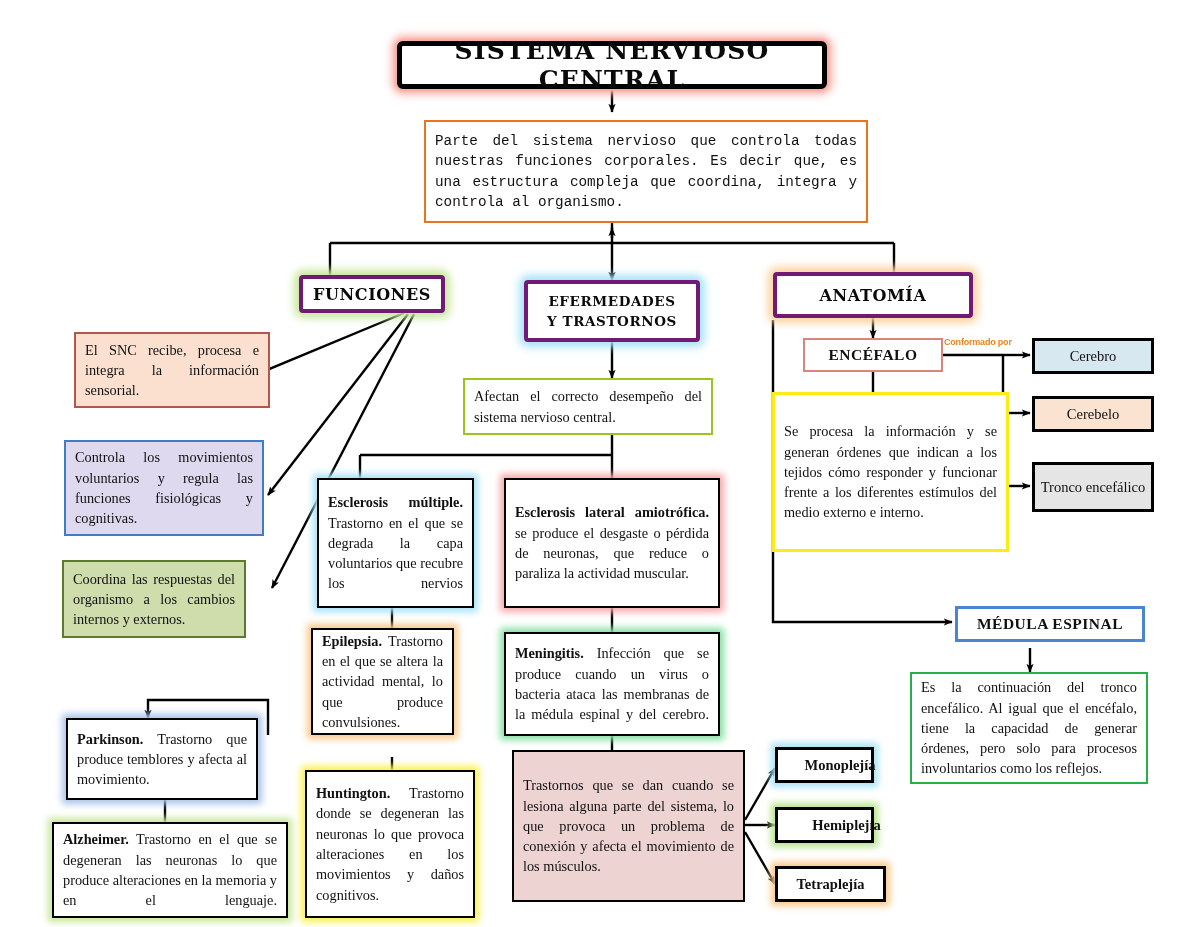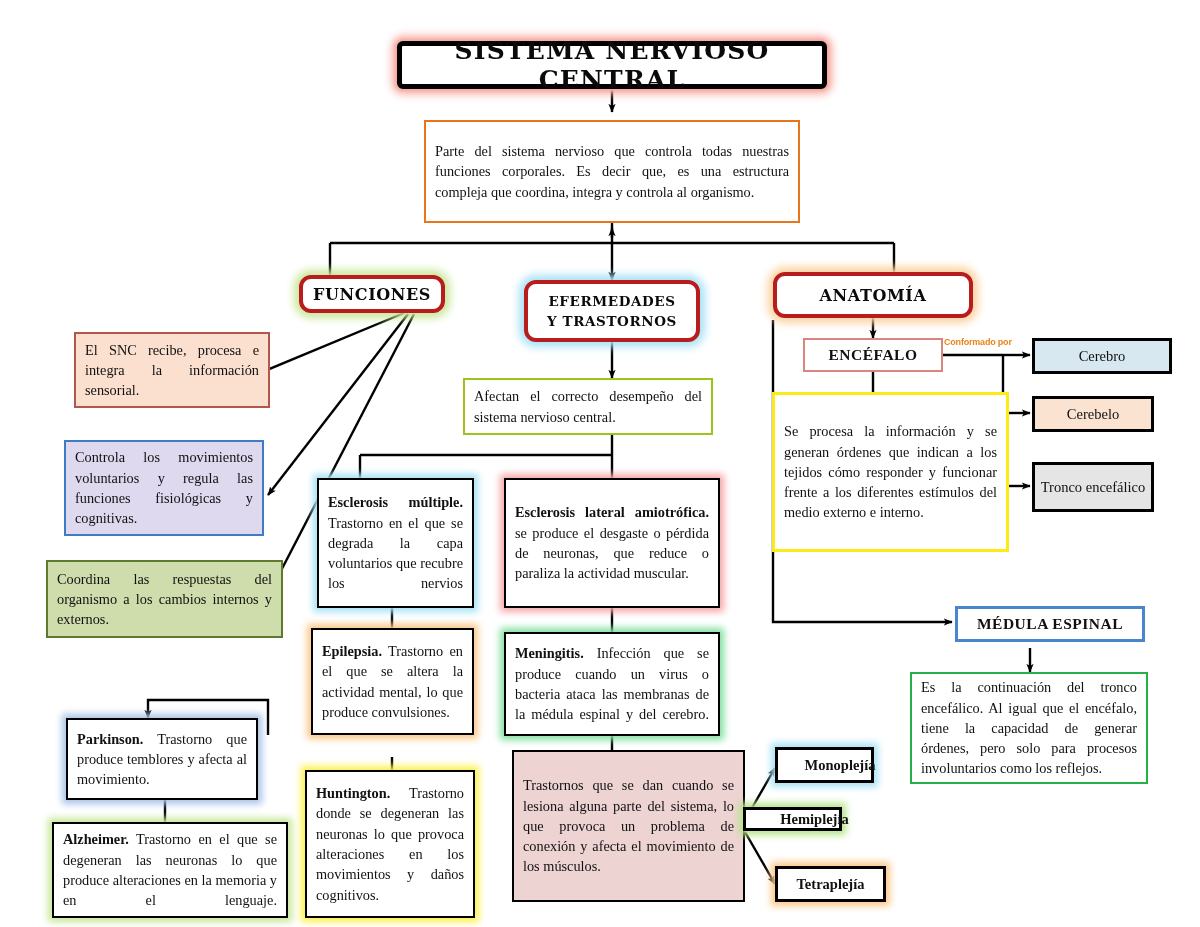--- a/index.html
+++ b/index.html
@@ -5,21 +5,21 @@
   html,body{margin:0;padding:0;background:#ffffff;}
   body{width:1200px;height:927px;position:relative;overflow:hidden;
        font-family:"Liberation Serif","DejaVu Serif",serif;}
   #stage{position:absolute;left:0;top:0;width:1200px;height:927px;}
   svg#wires{position:absolute;left:0;top:0;width:1200px;height:927px;pointer-events:none;}
 
   .node{position:absolute;box-sizing:border-box;}
 
   
   .hdr{
-    background:#fff;border:4px solid #b91c1c;border-radius:12px;
+    background:#fff;border:4px solid #701a75;border-radius:4px;
     display:flex;align-items:center;justify-content:center;text-align:center;
     font-family:"DejaVu Serif",serif;font-weight:bold;letter-spacing:.6px;
     color:#0a0a0a;
   }
   .title-main{
     border:5px solid #000;border-radius:6px;
     box-shadow:0 0 9px 5px #f7a9a0, 0 0 3px 2px #f9bdb4;
     font-size:25px;letter-spacing:1.2px;
   }
   .glow-green{box-shadow:0 0 9px 5px #c9e79a;}
@@ -115,21 +115,21 @@
       <path d="M773,320 L773,622 L952,622" marker-end="url(#ah)"></path>
 
       <path d="M1030,648 L1030,672" marker-end="url(#ah)"></path>
     </g>
   </svg>
 
   <div class="node hdr title-main" style="left:397px;top:41px;width:430px;height:48px;">
     <span>SISTEMA NERVIOSO CENTRAL</span>
   </div>
 
-  <div class="node box" style="left:424px;top:120px;width:376px;height:103px;border:2px solid #e8741c;">
+  <div class="node box" style="left:424px;top:120px;width:444px;height:103px;border:2px solid #e8741c;font-family:Liberation Mono, monospace;">
     <p class="lastleft">Parte del sistema nervioso que controla todas nuestras funciones corporales. Es decir que, es una estructura compleja que coordina, integra y controla al organismo.</p>
   </div>
 
   <div class="node hdr glow-green" style="left:299px;top:275px;width:146px;height:38px;font-size:16px;">
     <span>FUNCIONES</span>
   </div>
 
   <div class="node hdr glow-cyan" style="left:524px;top:280px;width:176px;height:62px;font-size:13.5px;flex-direction:column;line-height:1.5;">
     <span>EFERMEDADES</span>
     <span>Y TRASTORNOS</span>
@@ -140,35 +140,35 @@
   </div>
 
   <div class="node box" style="left:74px;top:332px;width:196px;height:76px;border:2px solid #b5564a;background:#fbe0d0;">
     <p class="lastleft">El SNC recibe, procesa e integra la información sensorial.</p>
   </div>
 
   <div class="node box" style="left:64px;top:440px;width:200px;height:96px;border:2px solid #3f7cc4;background:#ded9ef;">
     <p class="lastleft">Controla los movimientos voluntarios y regula las funciones fisiológicas y cognitivas.</p>
   </div>
 
-  <div class="node box" style="left:46px;top:560px;width:237px;height:78px;border:2px solid #5d7a2e;background:#cfdcab;">
+  <div class="node box" style="left:62px;top:560px;width:184px;height:78px;border:2px solid #5d7a2e;background:#cfdcab;">
     <p class="lastleft">Coordina las respuestas del organismo a los cambios internos y externos.</p>
   </div>
 
   <div class="node box" style="left:463px;top:378px;width:250px;height:57px;border:2px solid #9dc41c;">
     <p class="lastleft">Afectan el correcto desempeño del sistema nervioso central.</p>
   </div>
 
   <div class="node box" style="left:317px;top:478px;width:157px;height:130px;border:2.5px solid #000;box-shadow:0 0 7px 4px #a8e2f6;">
     <p>
       <b>Esclerosis múltiple.</b><span> Trastorno en el que se degrada la capa voluntarios que recubre los nervios</span>
     </p>
   </div>
 
-  <div class="node box" style="left:311px;top:628px;width:163px;height:107px;border:2.5px solid #000;box-shadow:0 0 7px 4px #fbc98a;">
+  <div class="node box" style="left:311px;top:628px;width:143px;height:107px;border:2.5px solid #000;box-shadow:0 0 7px 4px #fbc98a;">
     <p class="lastleft">
       <b>Epilepsia.</b><span> Trastorno en el que se altera la actividad mental, lo que produce convulsiones.</span>
     </p>
   </div>
 
   <div class="node box" style="left:66px;top:718px;width:192px;height:82px;border:2.5px solid #000;box-shadow:0 0 7px 4px #a9c3e8;">
     <p class="lastleft">
       <b>Parkinson.</b><span> Trastorno que produce temblores y afecta al movimiento.</span>
     </p>
   </div>
@@ -197,34 +197,34 @@
     </p>
   </div>
 
   <div class="node box" style="left:512px;top:750px;width:233px;height:152px;border:2.5px solid #000;background:#eed3d3;">
     <p class="lastleft">Trastornos que se dan cuando se lesiona alguna parte del sistema, lo que provoca un problema de conexión y afecta el movimiento de los músculos.</p>
   </div>
 
   <div class="node plejia" style="left:775px;top:747px;width:99px;height:36px;box-shadow:0 0 7px 4px #a8e2f6;padding-left:31px;">
     <span>Monoplejía</span>
   </div>
-  <div class="node plejia" style="left:743px;top:807px;width:99px;height:24px;box-shadow:0 0 7px 4px #b8e48a;padding-left:44px;">
+  <div class="node plejia" style="left:775px;top:807px;width:99px;height:36px;box-shadow:0 0 7px 4px #b8e48a;padding-left:44px;">
     <span>Hemiplejía</span>
   </div>
   <div class="node plejia" style="left:775px;top:866px;width:111px;height:36px;box-shadow:0 0 7px 4px #fbc98a;">
     <span>Tetraplejía</span>
   </div>
 
   <div class="node plain" style="left:803px;top:338px;width:140px;height:34px;border:2.5px solid #d9847c;">
     <span>ENCÉFALO</span>
   </div>
 
   <div class="edge-label" style="left:944px;top:337px;">Conformado por</div>
 
-  <div class="node leafbox" style="left:1032px;top:338px;width:140px;height:36px;background:#d8e8f0;">
+  <div class="node leafbox" style="left:1032px;top:338px;width:122px;height:36px;background:#d8e8f0;">
     <span>Cerebro</span>
   </div>
   <div class="node leafbox" style="left:1032px;top:396px;width:122px;height:36px;background:#fbe3d2;">
     <span>Cerebelo</span>
   </div>
   <div class="node leafbox" style="left:1032px;top:462px;width:122px;height:50px;background:#e5e5e5;line-height:1.25;">
     <span>Tronco encefálico</span>
   </div>
 
   <div class="node box" style="left:772px;top:392px;width:237px;height:160px;border:3px solid #fbec18;">

